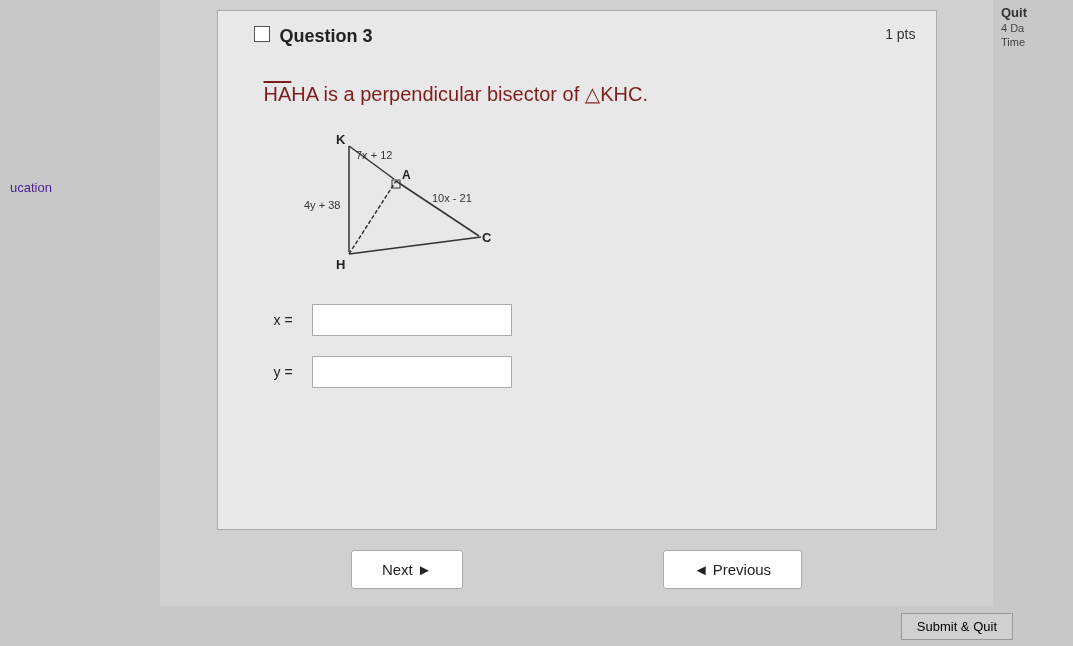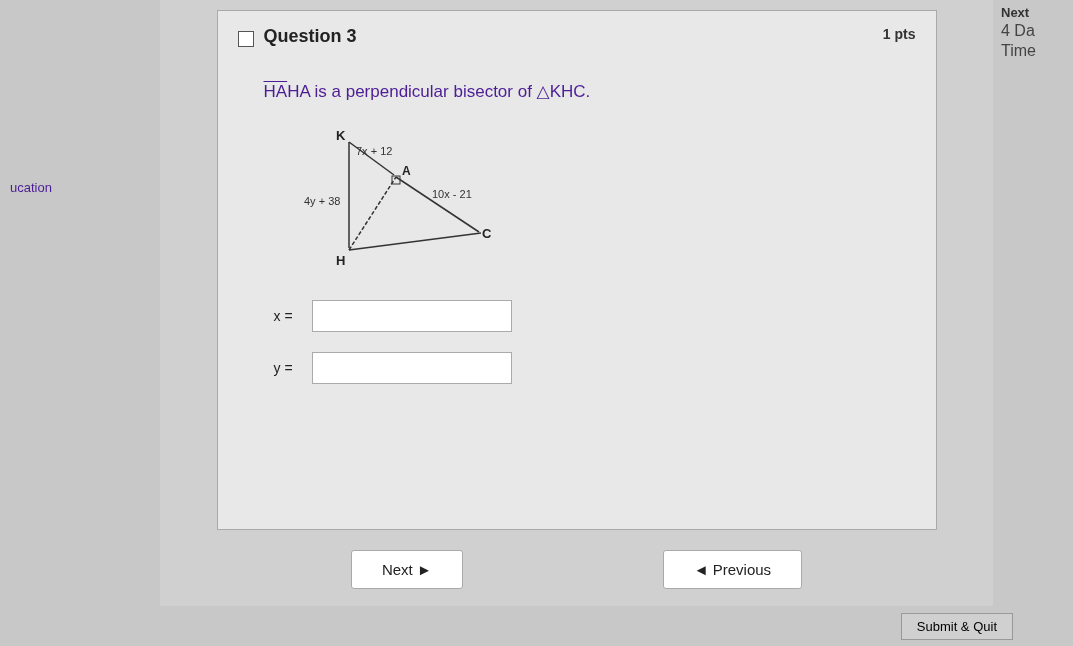--- a/index.html
+++ b/index.html
@@ -47,21 +47,21 @@
       align-items: flex-start;
       padding: 5px 8px;
     }
 
     .time-label {
       font-size: 13px;
       color: #333;
       font-weight: bold;
     }
     .time-sub {
-      font-size: 16px;
+      font-size: 11px;
       color: #444;
       margin-top: 2px;
     }
 
     
     .center-content {
       flex: 1;
       background: #d0d0d0;
       display: flex;
       flex-direction: column;
@@ -97,31 +97,31 @@
 
     .question-title {
       font-size: 18px;
       font-weight: bold;
       color: #222;
     }
 
     .points-badge {
       font-size: 14px;
       color: #333;
-      font-weight: bold;
+      font-weight: normal;
     }
 
     .question-body {
       margin-left: 26px;
       margin-top: 10px;
     }
 
     .question-text {
-      font-size: 17px;
-      color: #4c1d95;
+      font-size: 20px;
+      color: #7f1d1d;
       margin-bottom: 5px;
       line-height: 1.5;
       margin-top: 32px;
     }
 
     .overline {
       text-decoration: overline;
     }
 
     
@@ -216,21 +216,21 @@
 
   <div class="left-sidebar">
     <span class="sidebar-label">ucation</span>
   </div>
 
   <div class="center-content">
 
     <div class="question-card">
 
       <div class="question-header">
-        <div style="display:flex; align-items:flex-end;">
+        <div style="display:flex; align-items:flex-start;margin-left:16px;">
           <div class="question-checkbox"></div>
           <span class="question-title">Question 3</span>
         </div>
         <span class="points-badge">1 pts</span>
       </div>
 
       <div class="question-body">
 
         <div class="question-text">
           <span class="overline">HA</span><span>HA is a perpendicular bisector of △KHC.</span>
@@ -282,21 +282,21 @@
     </div>
 
     <div class="nav-buttons">
       <button class="nav-btn">Next ►</button>
       <button class="nav-btn">◄ Previous</button>
     </div>
 
   </div>
 
   <div class="right-strip">
-    <span class="time-label">Next</span>
+    <span class="time-label">Quit</span>
     <span class="time-sub">4 Da</span>
     <span class="time-sub">Time</span>
   </div>
 
 </div>
 
 <div class="bottom-bar">
   <button class="quit-btn">Submit &amp; Quit</button>
 </div>
 

